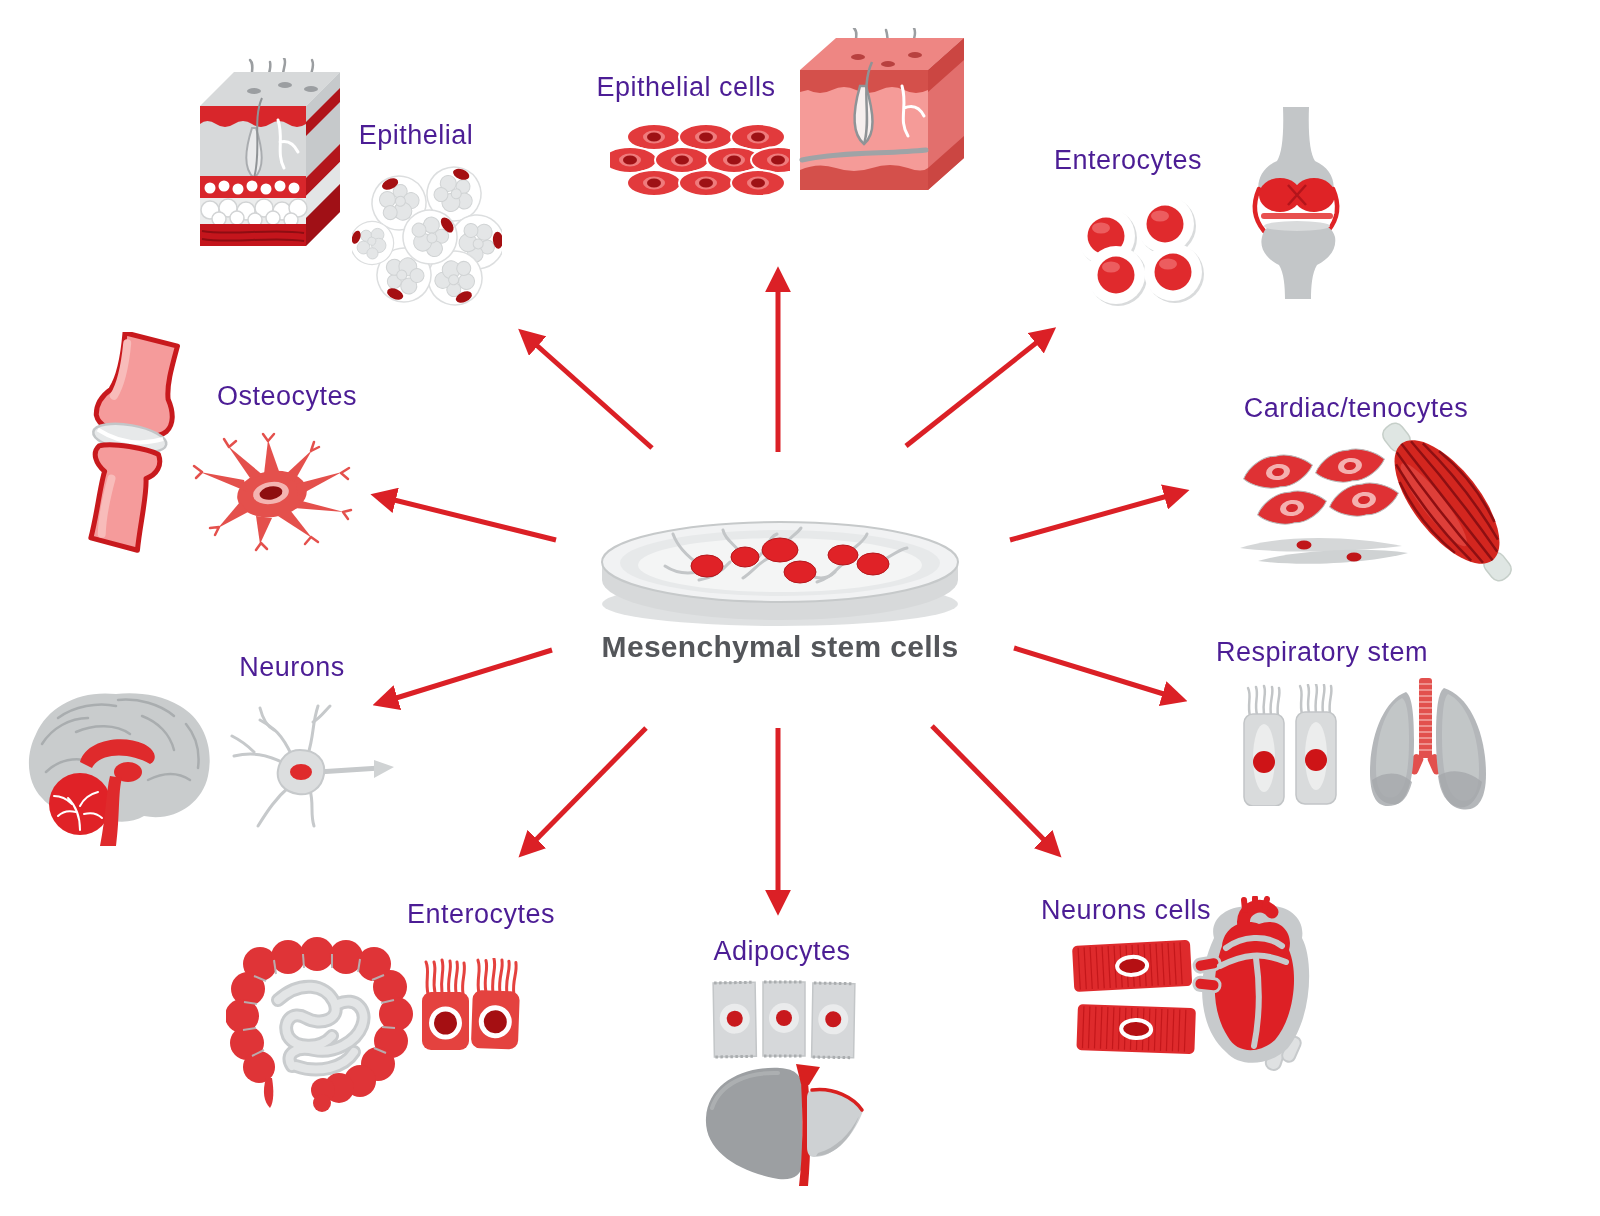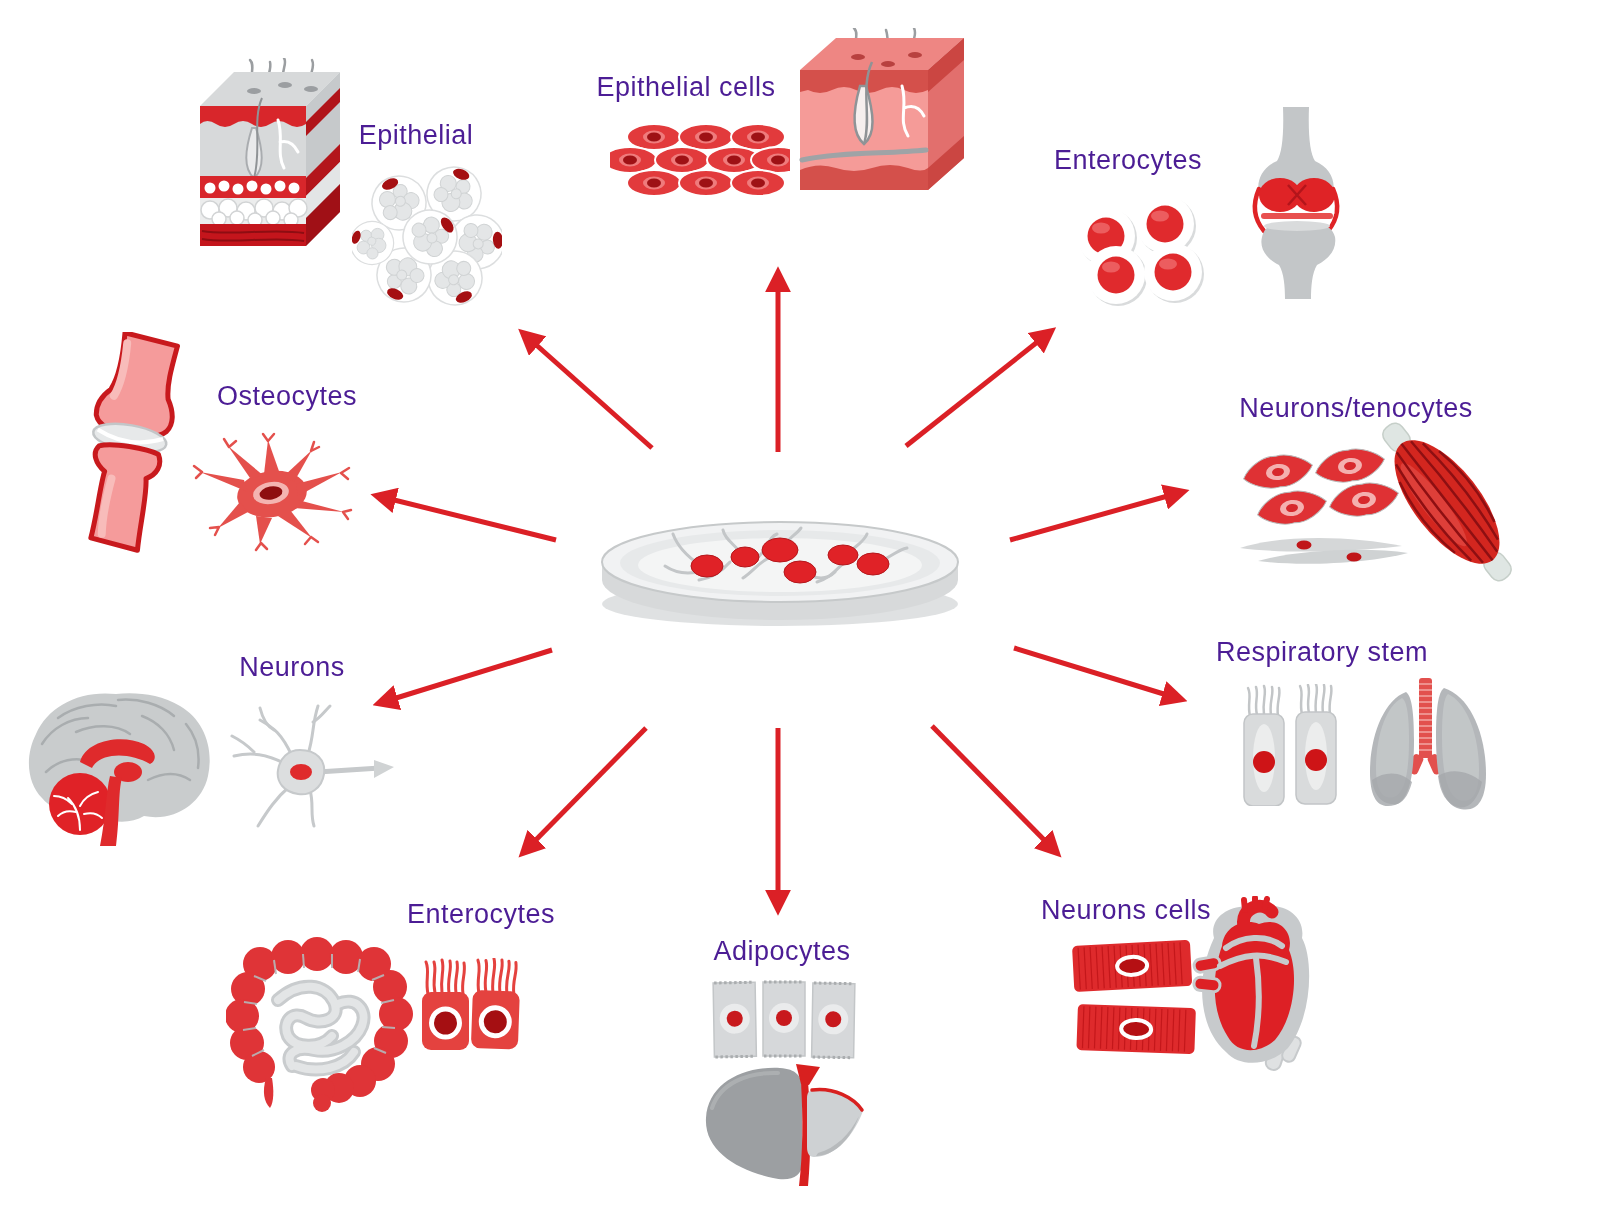--- a/index.html
+++ b/index.html
@@ -59,20 +59,21 @@
     </g>
     <g fill="#E02227" stroke="#b5161b" stroke-width="1">
       <ellipse cx="117" cy="66" rx="16" ry="11"></ellipse>
       <ellipse cx="155" cy="57" rx="14" ry="10"></ellipse>
       <ellipse cx="190" cy="50" rx="18" ry="12"></ellipse>
       <ellipse cx="210" cy="72" rx="16" ry="11"></ellipse>
       <ellipse cx="253" cy="55" rx="15" ry="10"></ellipse>
       <ellipse cx="283" cy="64" rx="16" ry="11"></ellipse>
     </g>
   </svg>
+  <div class="title" style="left:780px;top:630px">Mesenchymal stem cells</div>
 
   <div class="lbl" style="left:416px;top:120px">Epithelial</div>
 
   <svg class="abs" style="left:192px;top:58px" width="152" height="192" viewBox="0 0 152 192">
     <g stroke="#9b9ea1" stroke-width="2.5" fill="none" stroke-linecap="round">
       <path d="M62,32 C56,18 64,8 58,2"></path>
       <path d="M92,26 C88,12 96,6 92,0"></path>
       <path d="M118,30 C116,16 124,10 120,2"></path>
       <path d="M76,30 C74,18 80,12 78,4"></path>
     </g>
@@ -213,21 +214,21 @@
     <path d="M105,84 C112,100 110,114 100,126" stroke="#DF2326" stroke-width="4.5" fill="none" stroke-linecap="round"></path>
     <ellipse cx="52" cy="90" rx="21" ry="17" fill="#DF2326"></ellipse>
     <ellipse cx="86" cy="90" rx="21" ry="17" fill="#DF2326"></ellipse>
     <path d="M60,80 L78,100 M78,80 L60,100" stroke="#b3151b" stroke-width="2.5"></path>
     <path d="M31,106 Q68,116 106,106" stroke="#ffffff" stroke-width="5" fill="none"></path>
     <rect x="33" y="108" width="72" height="6" rx="3" fill="#e8504f"></rect>
     <path d="M47,120 L91,120 C99,120 105,124 107,132 C109,144 101,154 89,160 C84,168 83,182 83,194 L57,194 C57,182 56,168 51,160 C39,154 31,144 34,132 C36,124 41,120 47,120 Z" fill="#c3c6c8"></path>
     <ellipse cx="69" cy="121" rx="33" ry="5" fill="#d9dbdc"></ellipse>
   </svg>
 
-  <div class="lbl" style="left:1356px;top:393px">Neurons/tenocytes</div>
+  <div class="lbl" style="left:1356px;top:393px">Cardiac/tenocytes</div>
 
   <svg class="abs" style="left:1238px;top:448px" width="172" height="122" viewBox="0 0 172 122">
     <defs>
       <g id="mcell">
         <path d="M-35,2 C-28,-10 -12,-18 0,-16 C12,-18 28,-10 35,-2 C28,9 12,17 0,15 C-12,17 -28,10 -35,2 Z" fill="#DF3134" stroke="#b8b8b8" stroke-width="1"></path>
         <ellipse rx="12" ry="8" fill="#f4b0af"></ellipse>
         <ellipse rx="6" ry="4" fill="#d7282c"></ellipse>
       </g>
     </defs>
     <use href="#mcell" transform="translate(40,24) rotate(-8)"></use>

